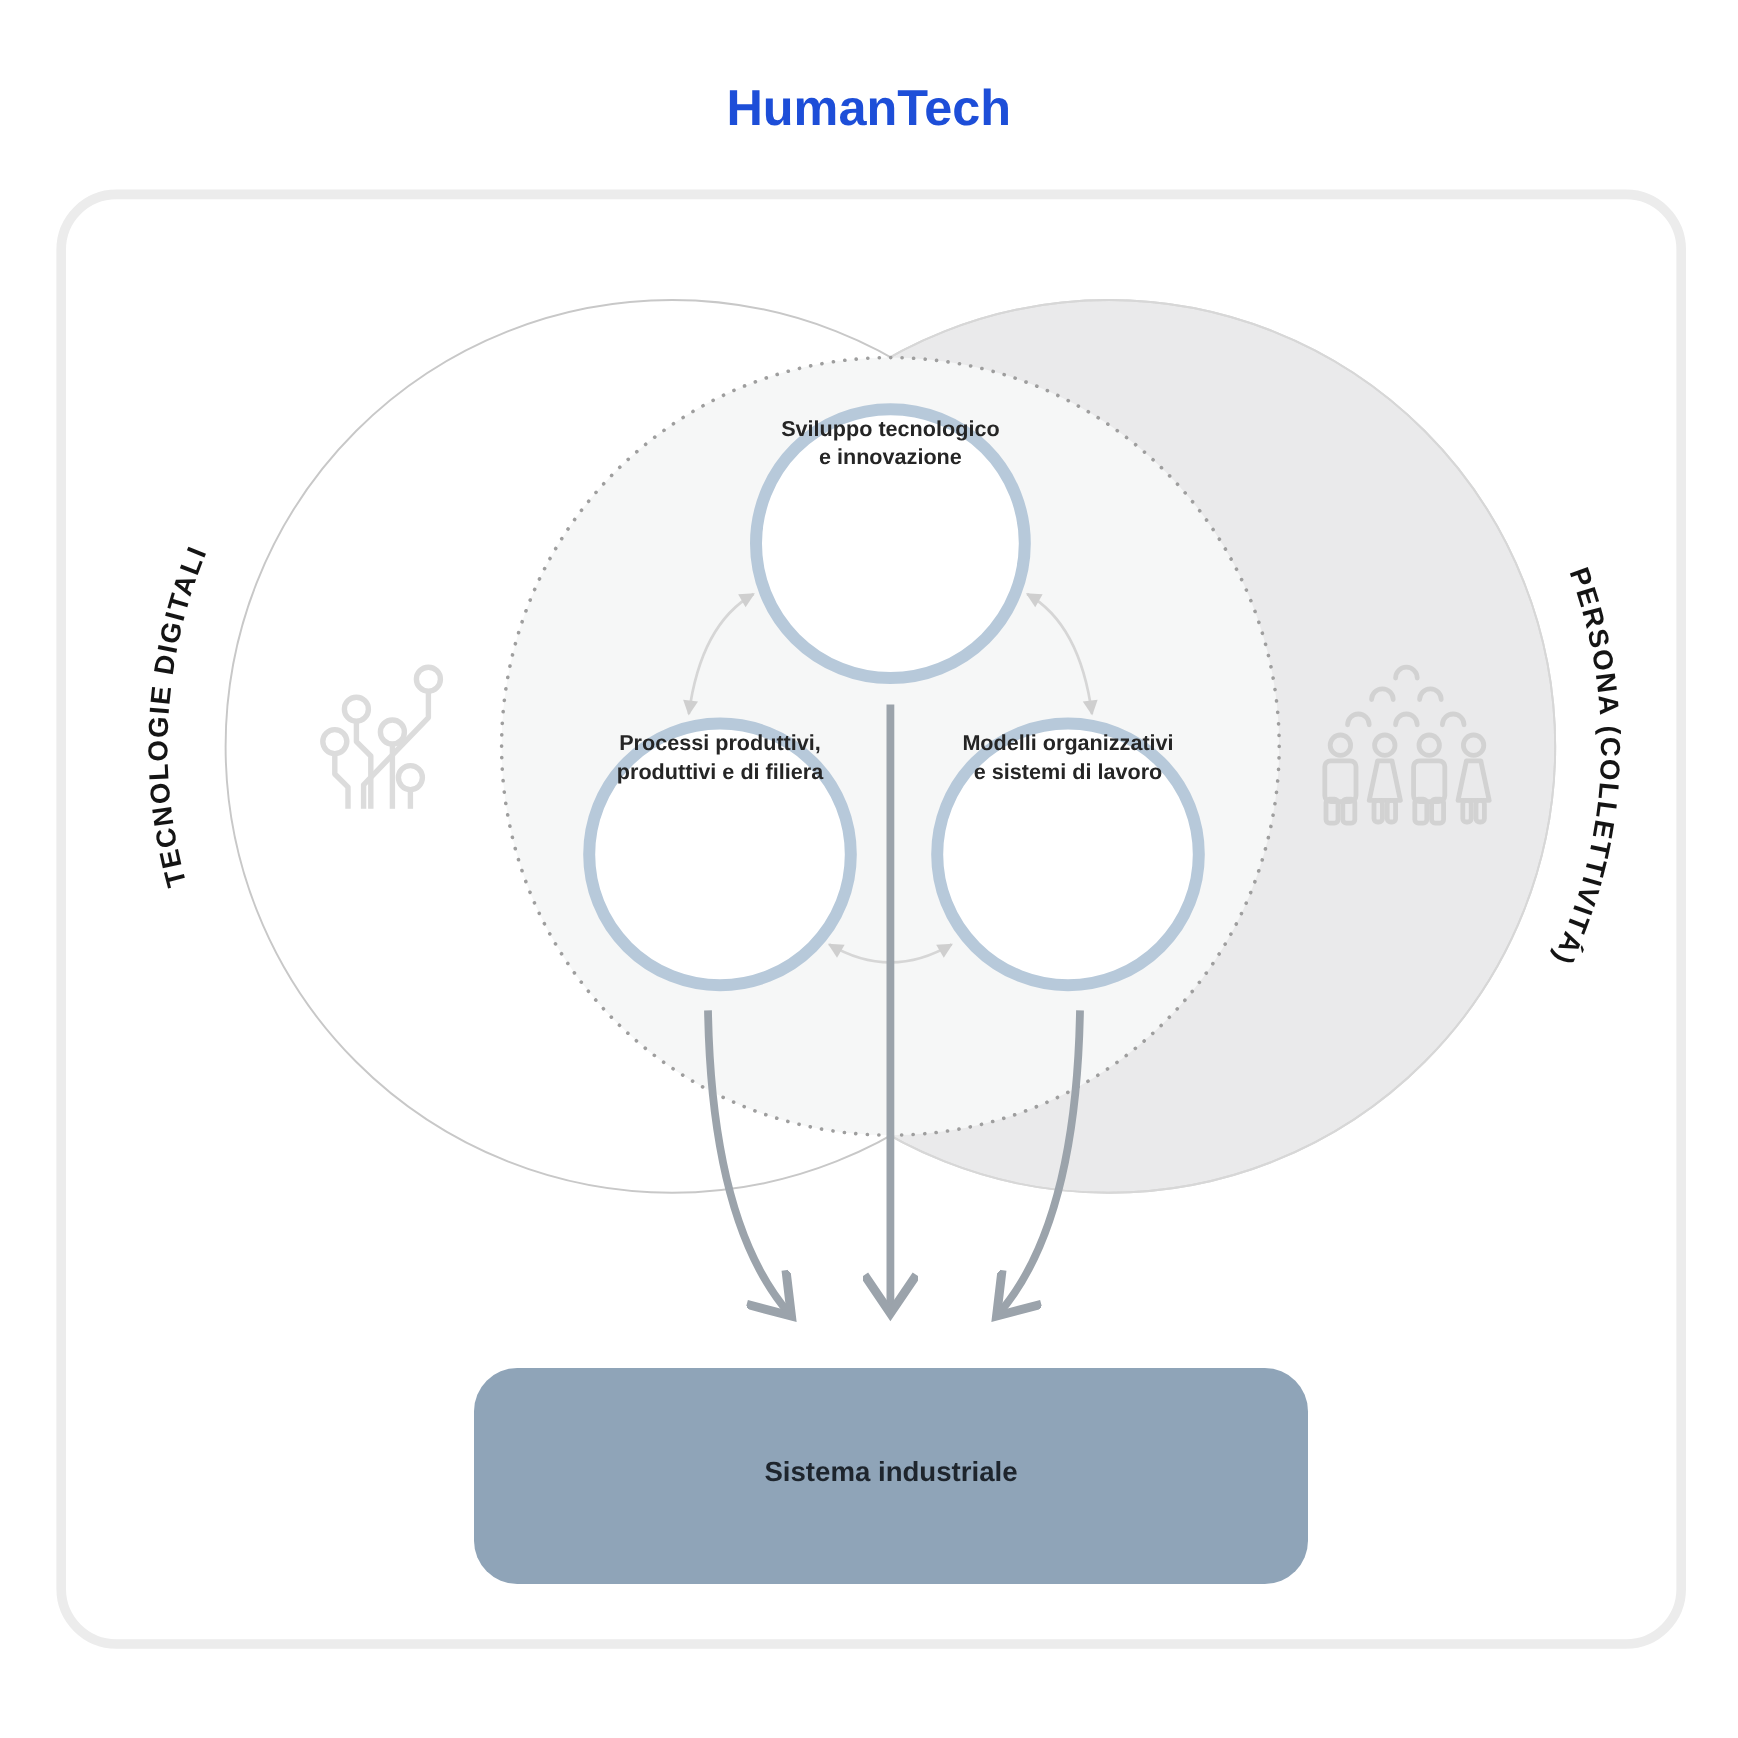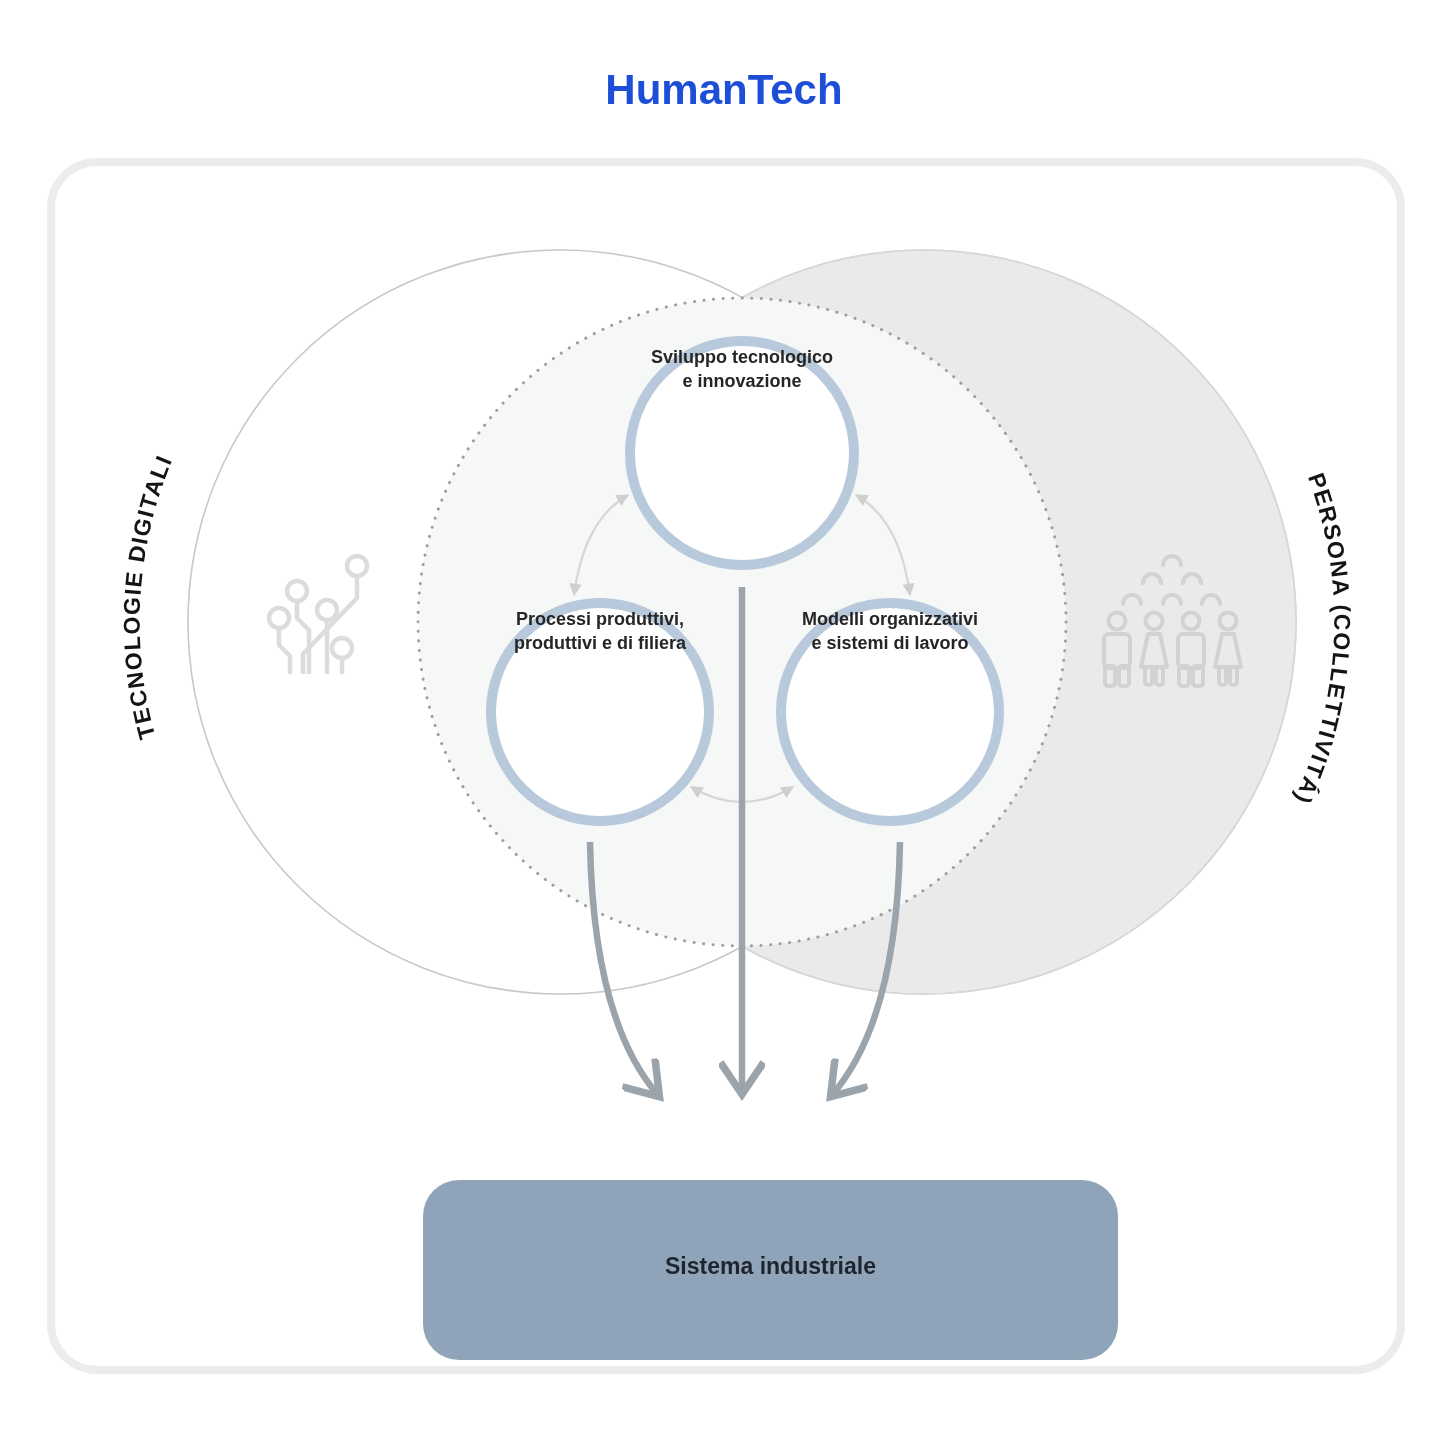--- a/index.html
+++ b/index.html
@@ -22,24 +22,24 @@
     background:#ffffff;border:10px solid #b7c9da;
     display:flex;align-items:flex-start;justify-content:center;text-align:center;
   }
   .node-circle .node-label{
     font-size:18px;font-weight:bold;color:#252525;line-height:1.32;
   }
   .node-top{left:625px;top:336px;width:234px;height:234px;}
   .node-bl{left:486px;top:598px;width:228px;height:228px;}
   .node-br{left:776px;top:598px;width:228px;height:228px;}
   .outcome-box{
-    position:absolute;left:395px;top:1180px;width:695px;height:180px;
+    position:absolute;left:395px;top:1140px;width:695px;height:180px;
     background:#8fa4b8;border-radius:36px;
     display:flex;flex-direction:column;align-items:center;justify-content:center;
-    text-align:center;transform:translateZ(0);margin-left:28px;
+    text-align:center;transform:translateZ(0);
   }
   .outcome-title{font-size:23px;font-weight:bold;color:#1e252d;margin-bottom:7px;}
   .outcome-subtitle{font-size:22px;color:#343f4b;letter-spacing:-0.2px;}
   .arc-label{font-size:23px;font-weight:bold;fill:#141414;letter-spacing:1.5px;}
 </style>
 </head>
 <body>
 
 <div class="page-title">HumanTech</div>
 

